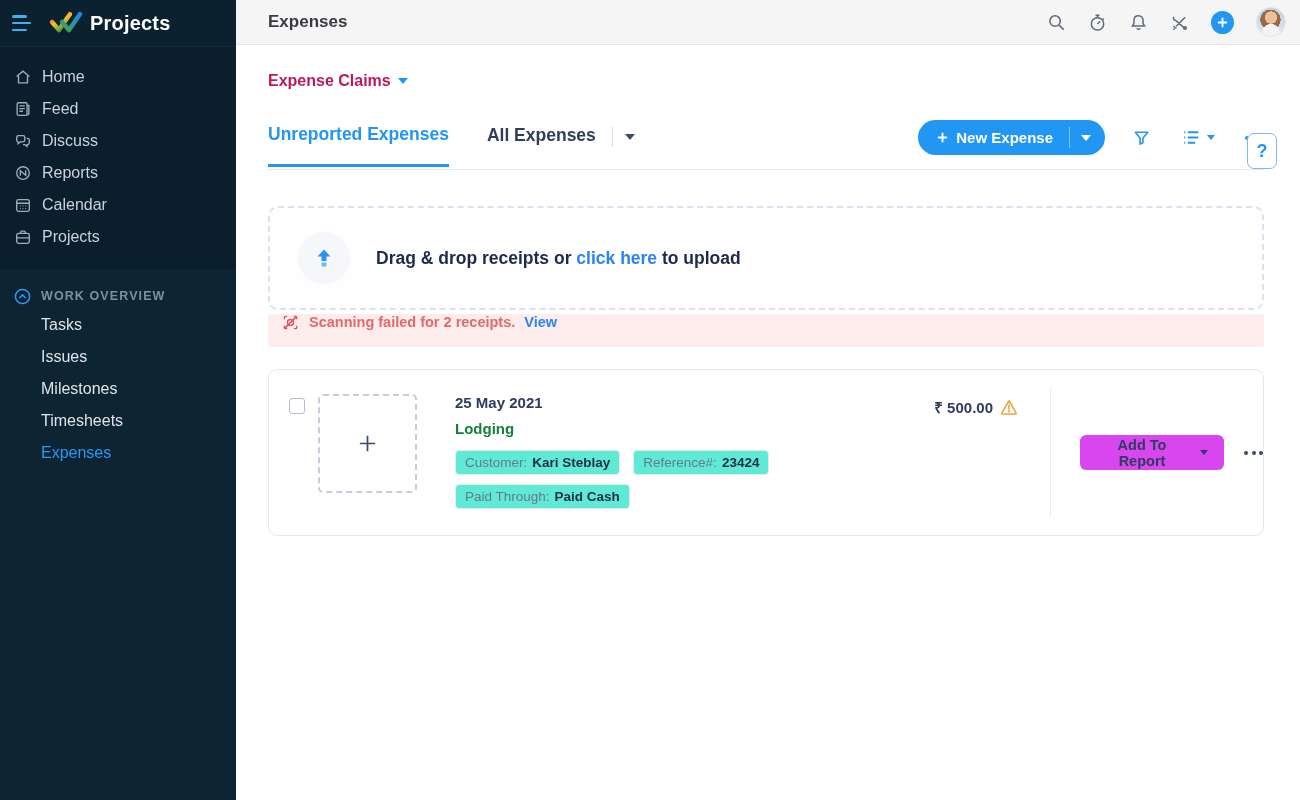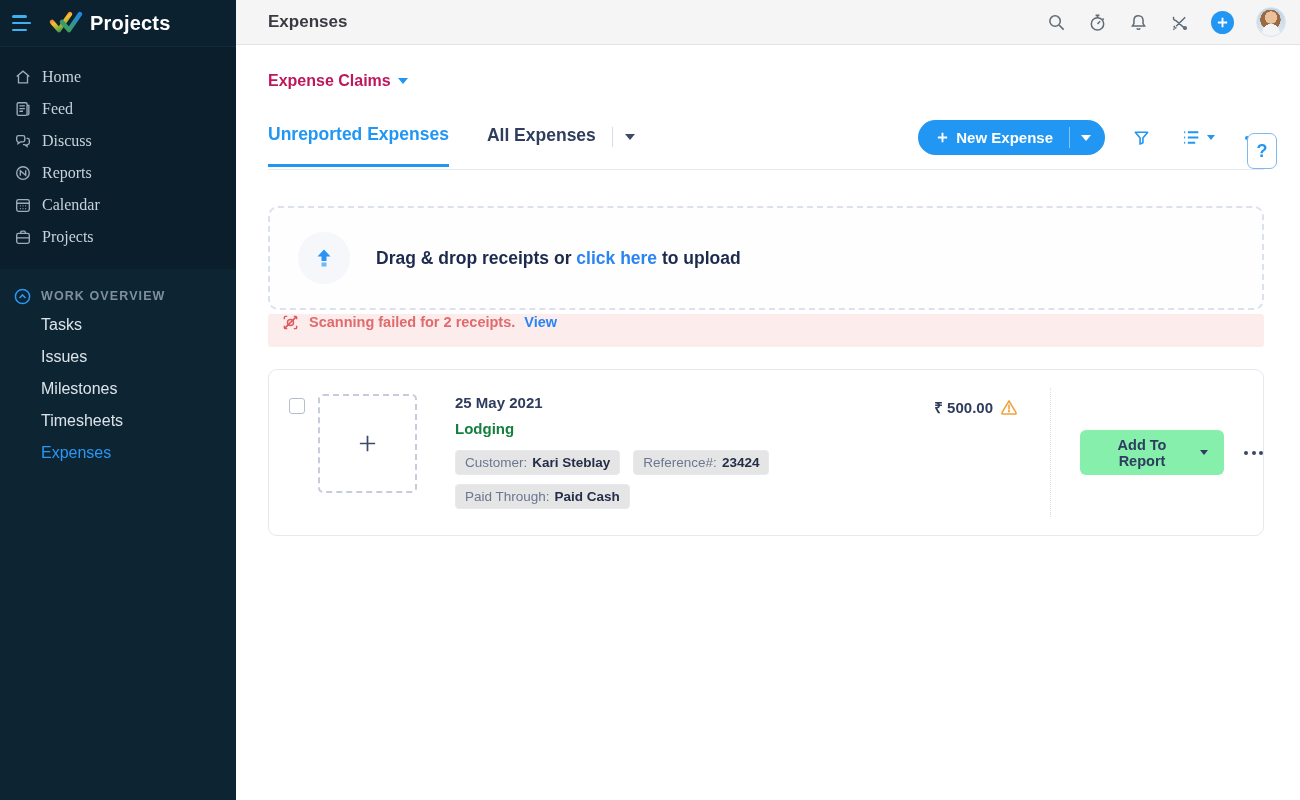--- a/index.html
+++ b/index.html
@@ -9,21 +9,21 @@
   
   .sidebar { width:236px; flex:0 0 236px; background:#0a1e2c; color:#c9d2da; display:flex; flex-direction:column; }
   .logo-row { height:47px; display:flex; align-items:center; padding:0 10px; background:#0b2130; border-bottom:1px solid #15293a; }
   .hamburger { width:22px; height:16px; display:flex; flex-direction:column; justify-content:space-between; cursor:pointer; margin-left:2px; }
   .hamburger i { display:block; height:2.5px; border-radius:2px; background:#3fb0f1; }
   .hamburger i:nth-child(1){ width:15px; } .hamburger i:nth-child(2){ width:19px; } .hamburger i:nth-child(3){ width:15px; }
   .logo-mark { margin-left:14px; width:36px; height:28px; }
   .brand-name { color:#fff; font-size:20px; font-weight:700; margin-left:6px; letter-spacing:.2px; }
 
   .nav { padding-top:14px; }
-  .nav-item { display:flex; align-items:center; height:32px; padding-left:14px; font-size:16px; color:#c9d2da; cursor:pointer;font-family:Liberation Serif, serif; }
+  .nav-item { display:flex; align-items:center; height:32px; padding-left:14px; font-size:16px; color:#c9d2da; cursor:pointer; }
   .nav-item svg { width:18px; height:18px; stroke:#9fadb8; flex:0 0 18px; }
   .nav-item .lbl { margin-left:10px; }
 
   .section { background:#0d2433; flex:1; margin-top:16px; padding-top:14px; }
   .section-head { display:flex; align-items:center; padding-left:14px; height:26px; cursor:pointer; }
   .section-head svg { width:17px; height:17px; }
   .section-head .lbl { margin-left:10px; font-size:12.5px; font-weight:700; letter-spacing:1.1px; color:#7e909d; }
   .sub-item { display:flex; align-items:center; height:32px; padding-left:41px; font-size:16px; color:#dde4e9; cursor:pointer; }
   .sub-item.active { color:#2a97f3; }
 
@@ -84,29 +84,29 @@
   .banner-link { margin-left:9px; font-size:14.5px; font-weight:700; color:#2a84f2; cursor:pointer; }
 
   .card { margin-top:22px; border:1px solid #e6e8f0; border-radius:9px; height:167px; display:flex; align-items:flex-start; padding:24px 0 24px 20px; background:#fff; }
   .checkbox { width:16px; height:16px; border:1.5px solid #b6bdcd; border-radius:3px; margin-top:4px; cursor:pointer; background:#fff; }
   .receipt-ph { width:99px; height:99px; border:2px dashed #c6ccdd; border-radius:5px; margin-left:13px; display:flex; align-items:center; justify-content:center; cursor:pointer; }
   .receipt-ph svg { width:21px; height:21px; stroke:#3d4a6b; }
   .exp-details { margin-left:38px; flex:1; min-width:0; }
   .exp-date { font-size:15px; font-weight:700; color:#2e3c5e; }
   .exp-cat { margin-top:9px; font-size:15px; font-weight:700; color:#15803d; cursor:pointer; }
   .chips { margin-top:13px; display:flex; flex-wrap:wrap; gap:9px 13px; max-width:330px; }
-  .chip { background:#e5e5e5; border:1px solid #e6e9f0; border-radius:4px; padding:4px 9px; font-size:13.5px; display:inline-flex; gap:5px; white-space:nowrap; }
+  .chip { background:#5eead4; border:1px solid #e6e9f0; border-radius:4px; padding:4px 9px; font-size:13.5px; display:inline-flex; gap:5px; white-space:nowrap; }
   .chip .cl { color:#6b7691; }
   .chip .cv { color:#242e49; font-weight:700; }
   .exp-amount-col { width:158px; display:flex; align-items:center; justify-content:flex-end; gap:7px; margin-top:3px; }
   .exp-amount { font-size:15px; font-weight:700; color:#2e3c5e; }
   .warn-icon svg { width:18px; height:18px; display:block; }
   .v-sep { border-left:1.5px dotted #d8dce6; align-self:stretch; margin:-6px 0 -6px 32px; }
   .exp-actions { width:212px; display:flex; align-items:center; justify-content:flex-start; align-self:center; padding-left:29px; }
-  .add-report-btn { background:#86efac; border:none; border-radius:6px; height:45px; padding:0 16px; font-size:14.5px; font-weight:700; color:#2e3c5e; display:flex; align-items:center; gap:12px; cursor:pointer; font-family:inherit; }
+  .add-report-btn { background:#d946ef; border:none; border-radius:6px; height:35px; padding:0 16px; font-size:14.5px; font-weight:700; color:#2e3c5e; display:flex; align-items:center; gap:12px; cursor:pointer; font-family:inherit; }
   .add-report-btn i { width:0; height:0; border-left:4.5px solid transparent; border-right:4.5px solid transparent; border-top:5.5px solid #2e3c5e; }
   .row-more { margin-left:20px; color:#3a4souline66; color:#3a4866; cursor:pointer; }
 </style>
 </head>
 <body>
 
 <div class="app">
 
   <aside class="sidebar">
     <div class="logo-row">

